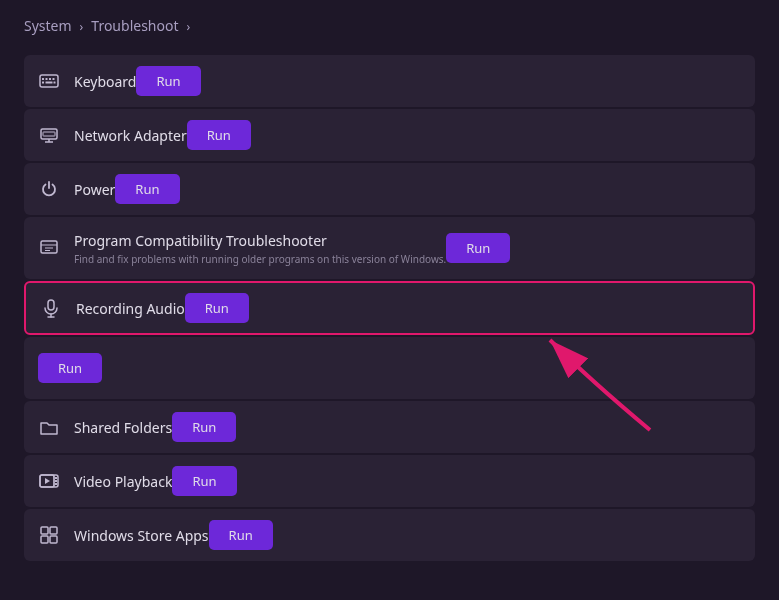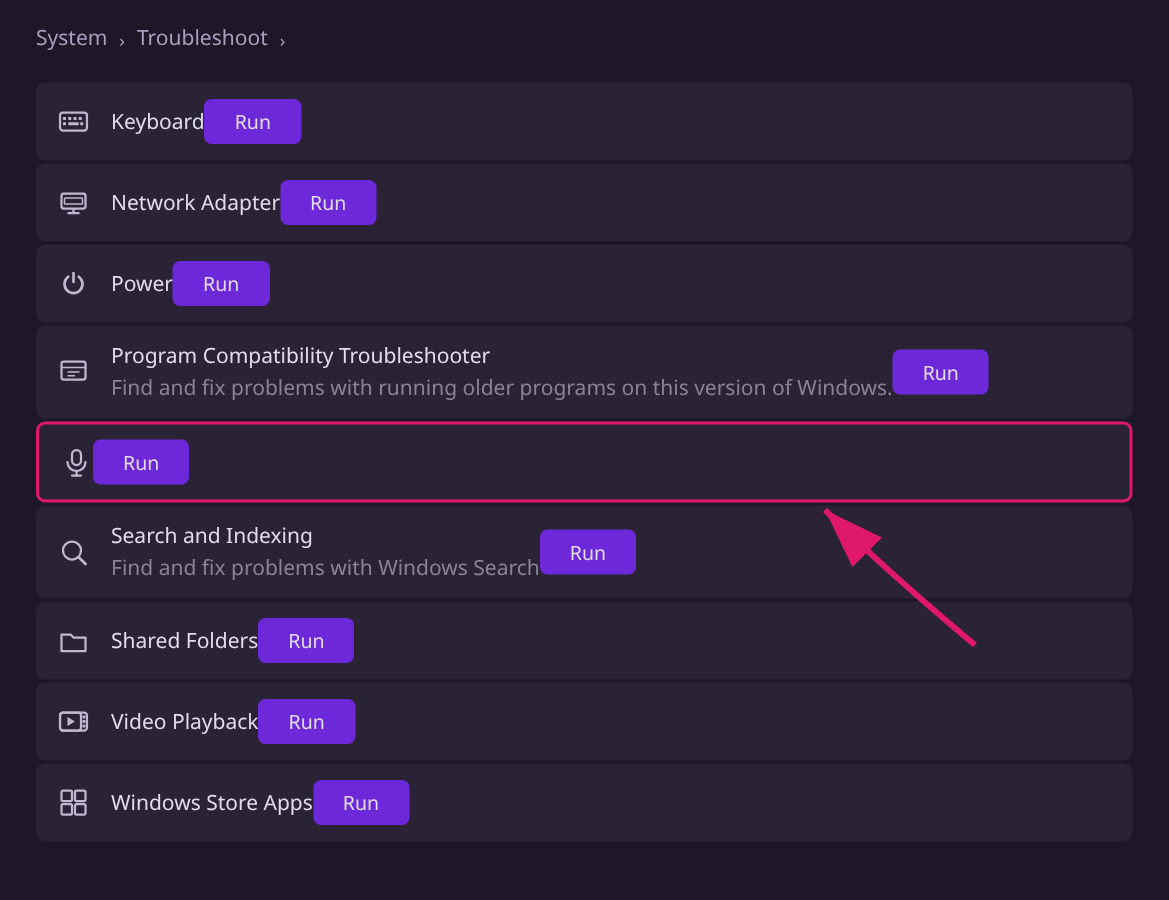--- a/index.html
+++ b/index.html
@@ -92,21 +92,21 @@
       gap: 2px;
     }
 
     .item-title {
       font-size: 14px;
       color: #e0dce8;
       font-weight: 400;
     }
 
     .item-subtitle {
-      font-size: 14px;
+      font-size: 10px;
       color: #8a8299;
     }
 
     .run-button {
       background-color: #6d28d9;
       color: #e0dce8;
       border: none;
       border-radius: 5px;
       padding: 6px 20px;
       font-size: 13px;
@@ -200,36 +200,27 @@
       <div class="list-item highlighted">
         <div class="item-left">
           <span class="item-icon">
             <svg width="20" height="20" viewBox="0 0 20 20" fill="none">
               <rect x="7" y="2" width="6" height="10" rx="3" stroke="#c0b8d0" stroke-width="1.5"></rect>
               <path d="M4 10a6 6 0 0 0 12 0" stroke="#c0b8d0" stroke-width="1.5" fill="none" stroke-linecap="round"></path>
               <line x1="10" y1="16" x2="10" y2="19" stroke="#c0b8d0" stroke-width="1.5" stroke-linecap="round"></line>
               <line x1="7" y1="19" x2="13" y2="19" stroke="#c0b8d0" stroke-width="1.5" stroke-linecap="round"></line>
             </svg>
           </span>
+          <div class="item-text">
+            <span class="item-title">Recording Audio</span>
+          </div>
         </div>
         <button class="run-button">Run</button>
       </div>
       <div class="list-item tall">
-        <div class="item-left">
-          <span class="item-icon">
-            <svg width="20" height="20" viewBox="0 0 20 20" fill="none">
-              <circle cx="9" cy="9" r="6" stroke="#c0b8d0" stroke-width="1.5"></circle>
-              <line x1="13.5" y1="13.5" x2="18" y2="18" stroke="#c0b8d0" stroke-width="1.8" stroke-linecap="round"></line>
-            </svg>
-          </span>
-          <div class="item-text">
-            <span class="item-title">Search and Indexing</span>
-            <span class="item-subtitle">Find and fix problems with Windows Search</span>
-          </div>
-        </div>
         <button class="run-button">Run</button>
       </div>
       <div class="list-item">
         <div class="item-left">
           <span class="item-icon">
             <svg width="20" height="20" viewBox="0 0 20 20" fill="none">
               <path d="M2 6h6l2 2h8v9H2z" stroke="#c0b8d0" stroke-width="1.5" fill="none" stroke-linejoin="round"></path>
             </svg>
           </span>
           <div class="item-text">

